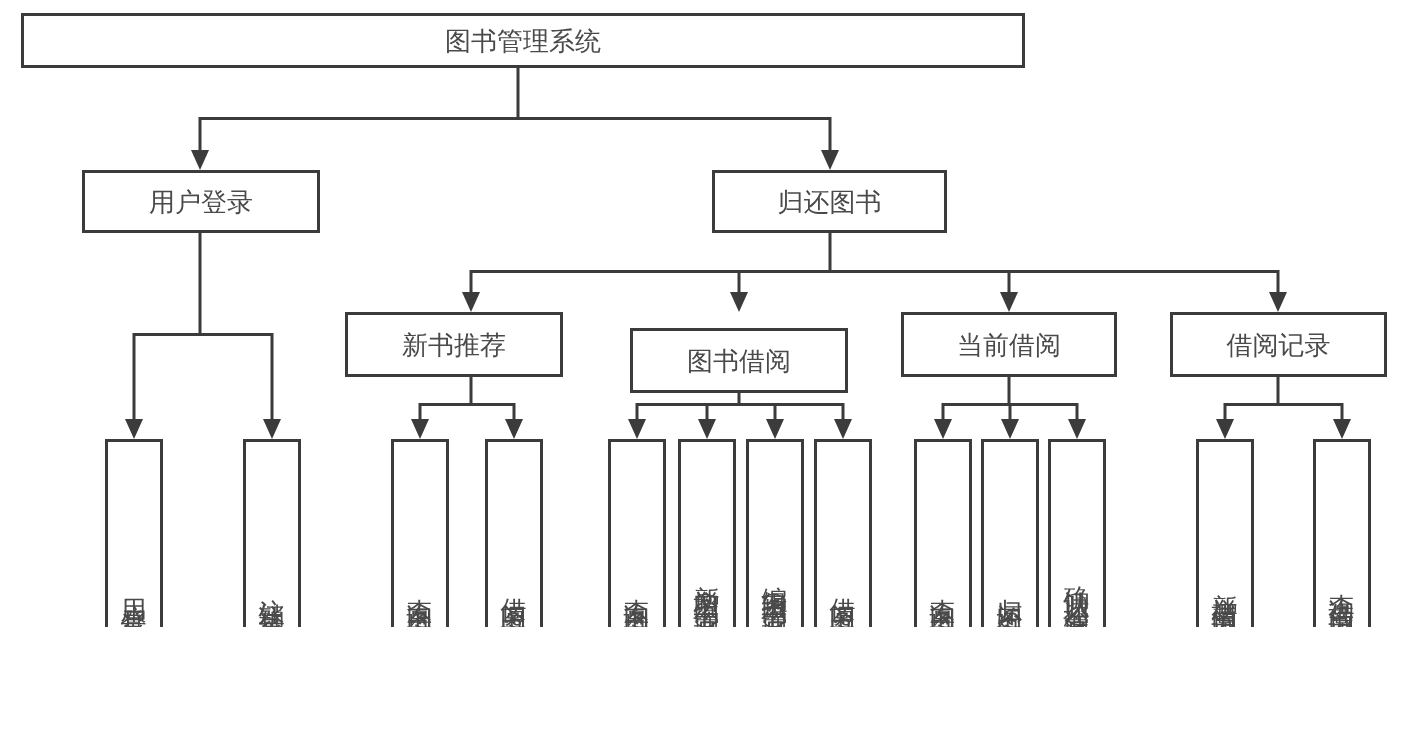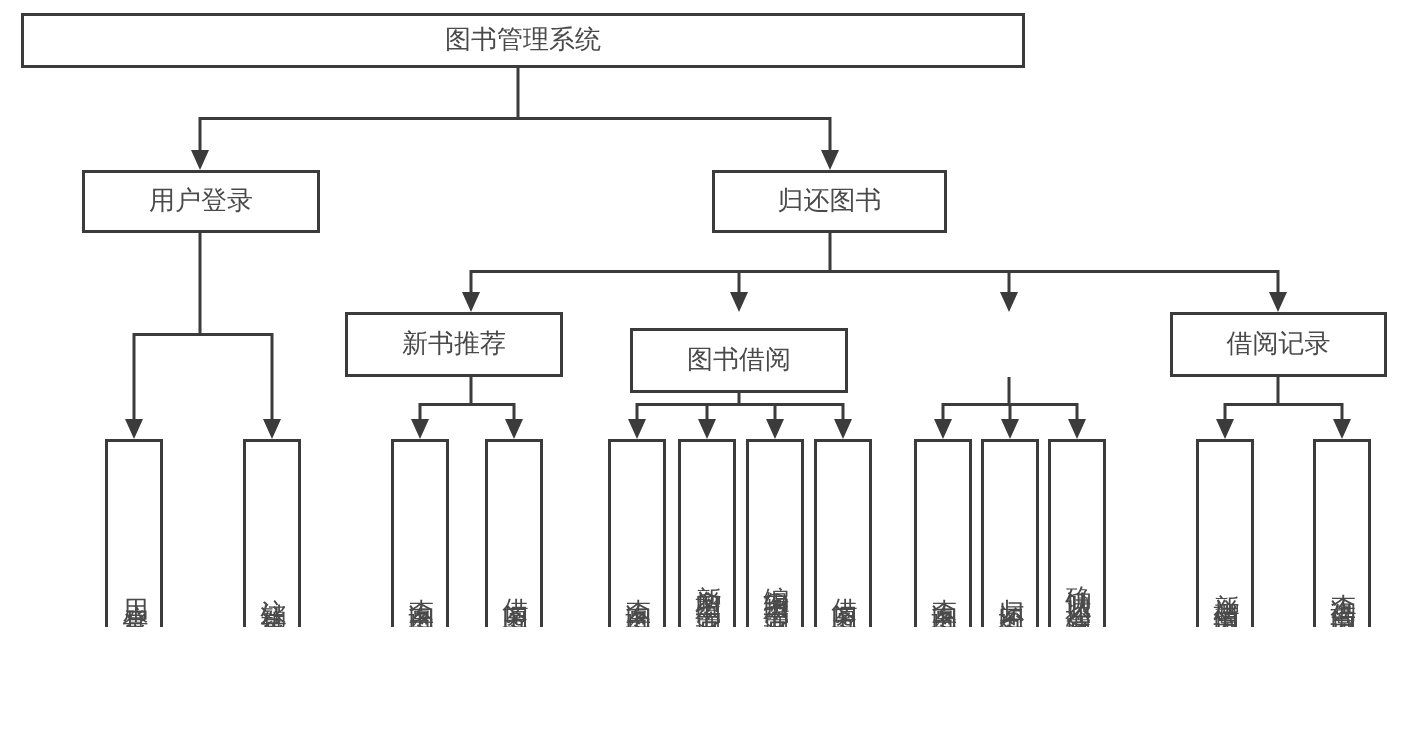--- a/index.html
+++ b/index.html
@@ -1,21 +1,21 @@
 <!DOCTYPE html>
 <html><head>
 <meta charset="utf-8">
 <style>
   html, body { margin: 0; padding: 0; background: #ffffff; }
   .canvas {
     position: relative;
     width: 1405px;
     height: 627px;
     background: #ffffff;
-    font-family: Liberation Mono, monospace;
+    font-family: Liberation Sans, sans-serif;
     overflow: hidden;
     text-align: right;
   }
   svg.conn {
     position: absolute;
     left: 0; top: 0;
     z-index: 1;
   }
   .box {
     position: absolute;
@@ -109,20 +109,21 @@
       M1333 419 L1351 419 L1342 439 Z"></path>
   </svg>
 
   <div class="box" style="left:21px; top:13px; width:1004px; height:55px;">图书管理系统</div>
 
   <div class="box" style="left:82px; top:170px; width:238px; height:63px;">用户登录</div>
   <div class="box" style="left:712px; top:170px; width:235px; height:63px;">归还图书</div>
 
   <div class="box" style="left:345px; top:312px; width:218px; height:65px;">新书推荐</div>
   <div class="box" style="left:630px; top:328px; width:218px; height:65px;">图书借阅</div>
+  <div class="box" style="left:901px; top:312px; width:216px; height:65px;">当前借阅</div>
   <div class="box" style="left:1170px; top:312px; width:217px; height:65px;">借阅记录</div>
 
   <div class="box vbox" style="left:105px; top:439px; width:58px; height:297px;">用户登录</div>
   <div class="box vbox" style="left:243px; top:439px; width:58px; height:297px;">注销登录</div>
 
   <div class="box vbox" style="left:391px; top:439px; width:58px; height:297px;">查询图书</div>
   <div class="box vbox" style="left:485px; top:439px; width:58px; height:297px;">借阅图书</div>
 
   <div class="box vbox" style="left:608px; top:439px; width:58px; height:297px;">查询图书</div>
   <div class="box vbox" style="left:678px; top:439px; width:58px; height:297px;">新增图书（管理员）</div>

